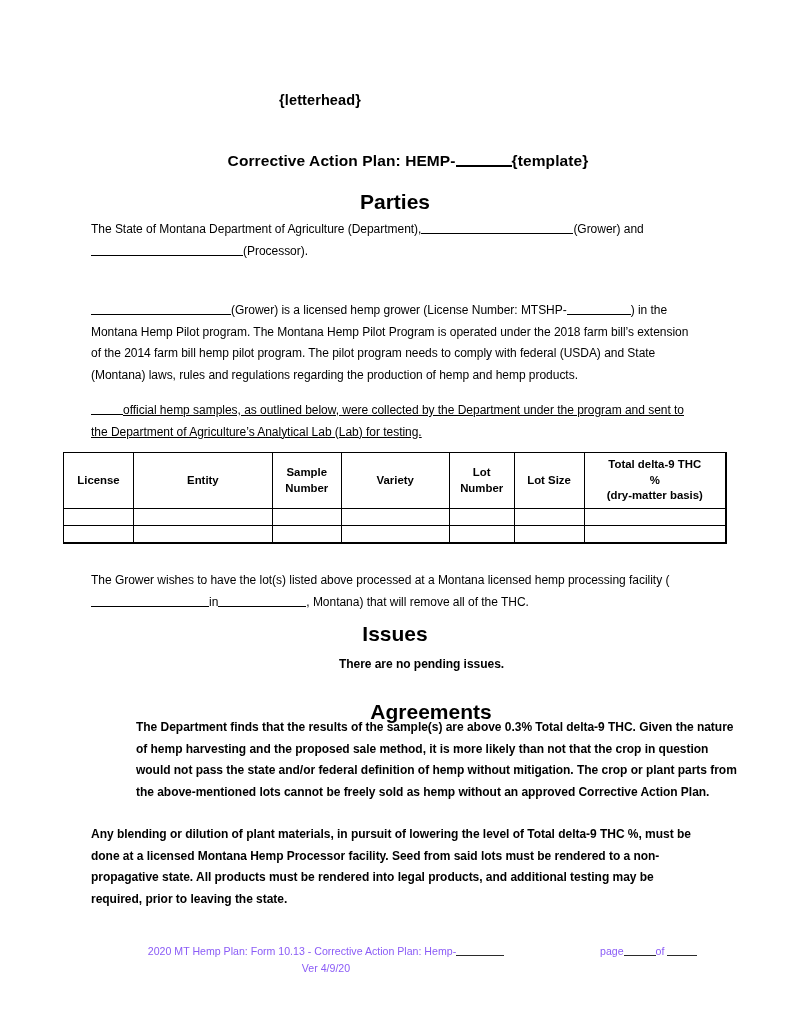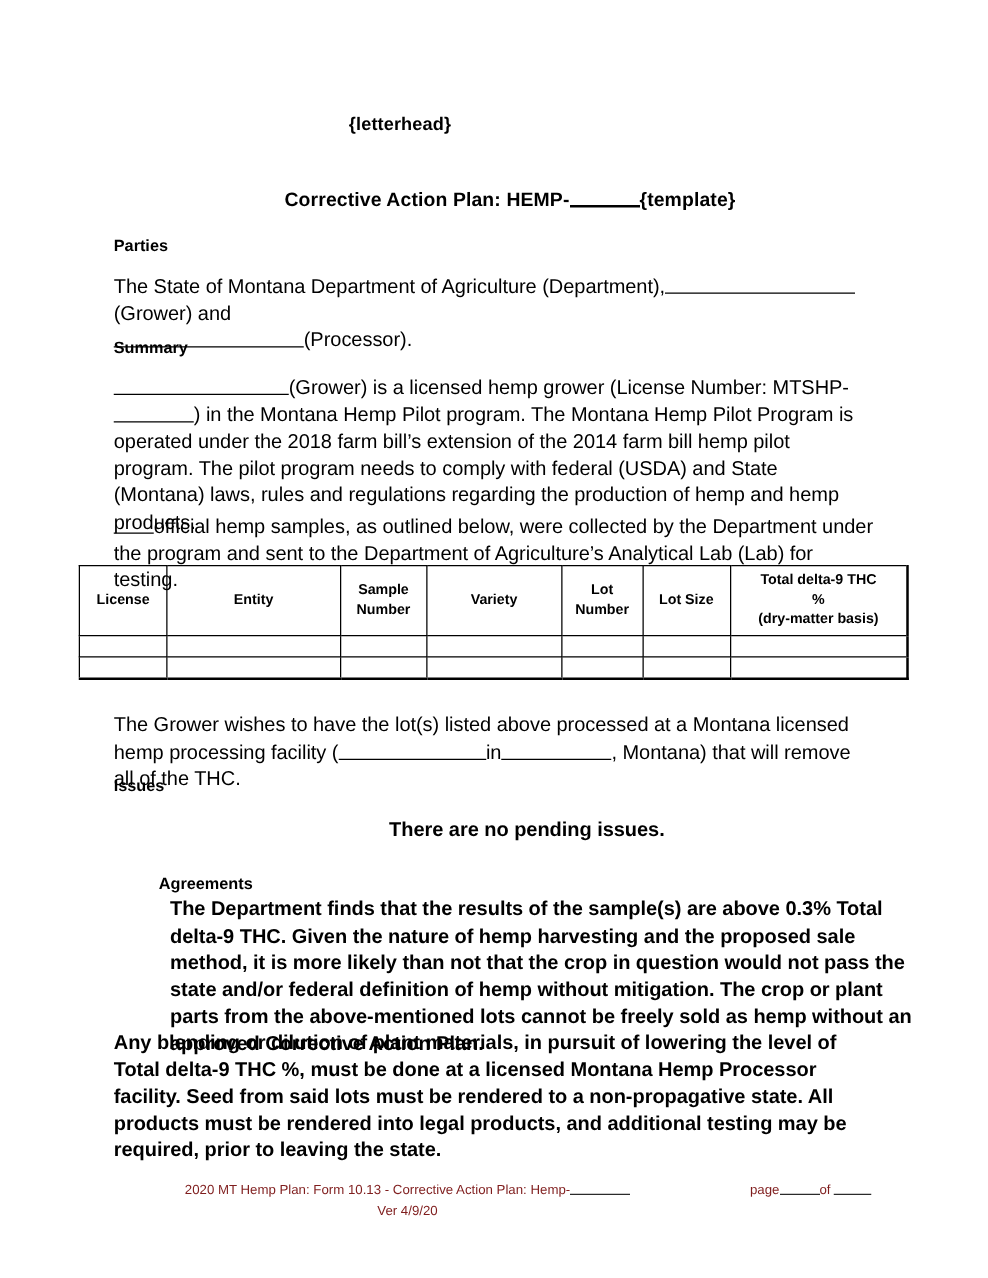--- a/index.html
+++ b/index.html
@@ -49,28 +49,29 @@
   }
 
   .content {
     position: absolute;
     left: 91px;
     top: 0;
     width: 608px;
   }
 
   h2.sec {
-    font-size: 13px;
+    font-size: 21px;
     font-weight: bold;
     margin: 0;
     line-height: 1.1;
+    text-align: center;
   }
 
   p.body {
-    font-size: 16px;
+    font-size: 12px;
     line-height: 21.5px;
     margin: 0;
     text-align: left;
     letter-spacing: -0.03px;
   }
   p.body.bold { font-weight: bold; }
 
   
   .blank {
     display: inline-block;
@@ -122,21 +123,21 @@
   table.samples th:first-child,
   table.samples td:first-child { border-left-width: 1.8px; }
 
   
   .footer {
     position: absolute;
     left: 0;
     top: 943px;
     width: 790px;
     height: 40px;
-    color: #7f1d1d;
+    color: #8b5cf6;
   }
   .footer-left {
     position: absolute;
     left: 91px;
     top: 0;
     width: 470px;
     font-size: 10.6px;
     line-height: 17px;
     text-align: center;
   }
@@ -164,29 +165,26 @@
   </div>
 
   <div class="content abs" style="top:190px;">
     <h2 class="sec">Parties</h2>
   </div>
 
   <div class="content abs" style="top:219px;">
     <p class="body"><span>The State of Montana Department of Agriculture (Department),</span><span class="blank w-grower1"></span><span>(Grower) and</span><br><span class="blank w-processor"></span><span>(Processor).</span></p>
   </div>
 
-  <div class="content abs" style="top:271px;">
-    <h2 class="sec">Summary</h2>
-  </div>
 
   <div class="content abs" style="top:300px;">
     <p class="body"><span class="blank w-grower2"></span><span>(Grower) is a licensed hemp grower (License Number: MTSHP-</span><span class="blank w-license"></span><span>) in the Montana Hemp Pilot program. The Montana Hemp Pilot Program is operated under the 2018 farm bill’s extension of the 2014 farm bill hemp pilot program. The pilot program needs to comply with federal (USDA) and State (Montana) laws, rules and regulations regarding the production of hemp and hemp products.</span></p>
   </div>
 
-  <div class="content abs" style="top:411px;">
+  <div class="content abs" style="top:400px;text-decoration:underline;">
     <p class="body"><span class="blank w-samples"></span><span>official hemp samples, as outlined below, were collected by the Department under the program and sent to the Department of Agriculture’s Analytical Lab (Lab) for testing.</span></p>
   </div>
 
   <table class="samples">
     <thead>
       <tr>
         <th style="width:68px;"><span>License</span></th>
         <th style="width:135px;"><span>Entity</span></th>
         <th style="width:67px;"><span>Sample</span><br><span>Number</span></th>
         <th style="width:105px;"><span>Variety</span></th>

